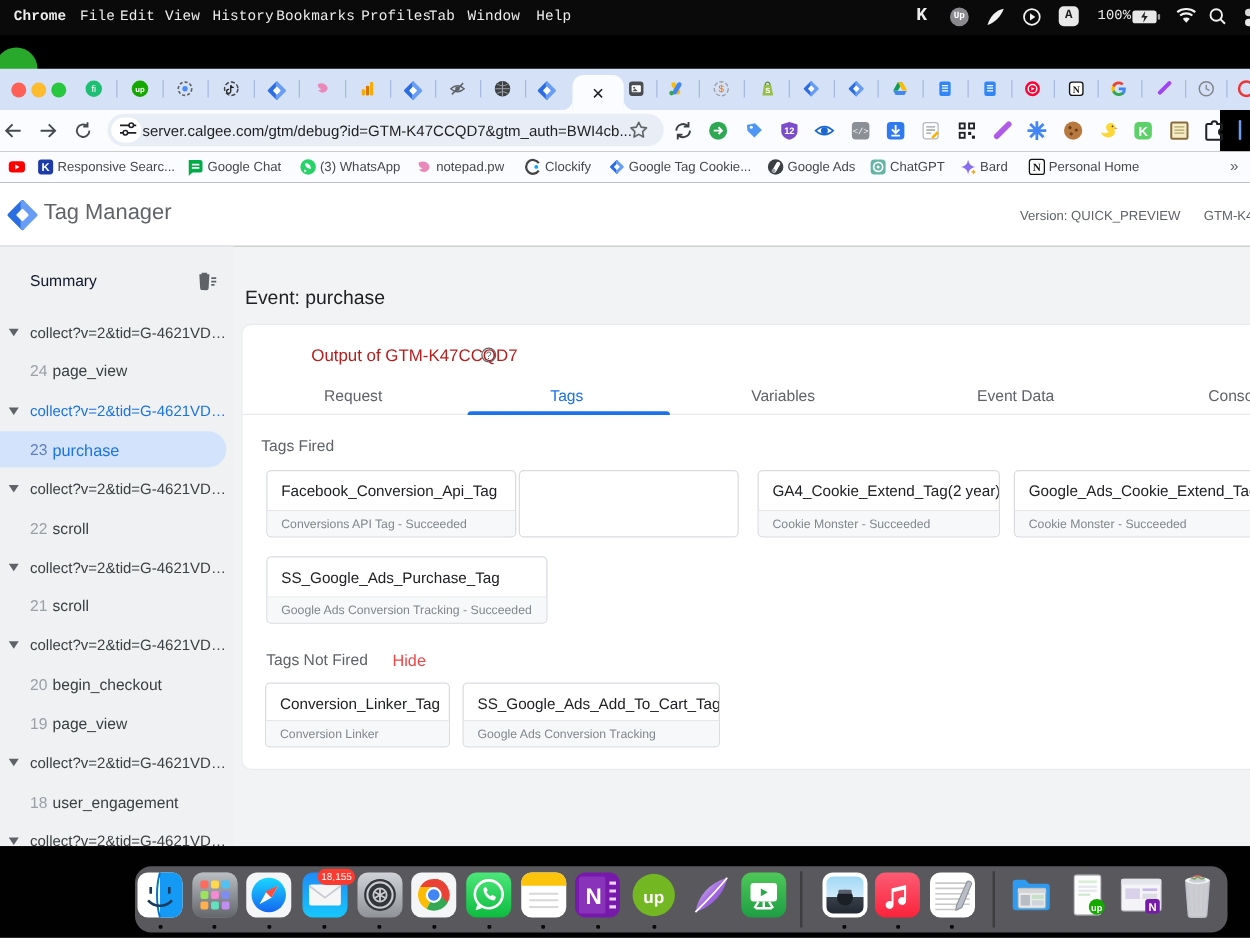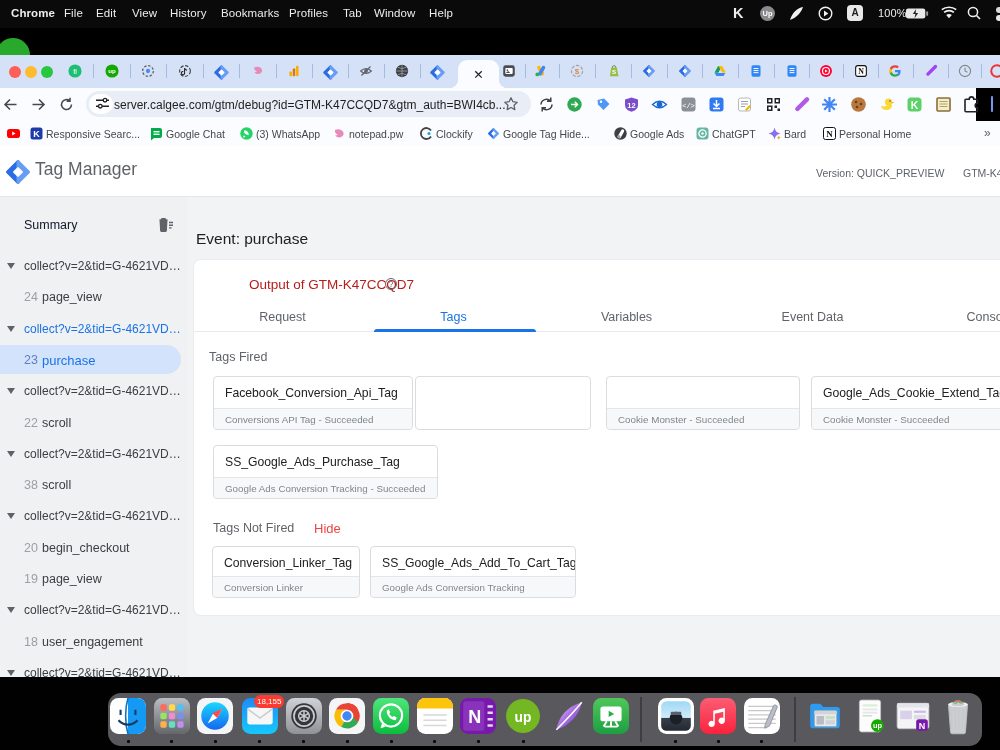--- a/index.html
+++ b/index.html
@@ -1,20 +1,20 @@
 <!DOCTYPE html>
 <html><head>
 <meta charset="utf-8">
 <style>
   * { margin:0; padding:0; box-sizing:border-box; }
   html,body { width:1000px; height:750px; overflow:hidden; background:#000; }
   body { font-family:"Liberation Sans", sans-serif; position:relative; }
   svg { position:absolute; overflow:visible; }
 
-  #menubar { position:absolute; left:0; top:0; width:1000px; height:28px; background:#0a0a0a; z-index:5; }
+  #menubar { position:absolute; left:0; top:0; width:1000px; height:28px; background:#0a0a0a; z-index:5;font-family:Liberation Mono, monospace; }
   #menubar .mi { position:absolute; top:7px; font-size:11.5px; color:#ededed; letter-spacing:0.1px; }
   #greenblob { position:absolute; left:-4px; top:38px; width:34px; height:34px; border-radius:50%; background:#28a92b; z-index:1; }
 
   #tabstrip { position:absolute; left:0; top:55px; width:1000px; height:33px; background:#d5e1f6; z-index:2; }
   .tl { position:absolute; width:12px; height:12px; border-radius:50%; top:11px; }
   .tabsep { position:absolute; top:9px; width:1px; height:14px; background:#a7b9de; }
   #activetab { position:absolute; left:458px; top:5px; width:41px; height:28px; background:#fafcff; border-radius:9px 9px 0 0; }
   #activetab i { position:absolute; left:0; bottom:0; width:100%; text-align:center; font-style:normal; color:#202124; font-size:12.5px; line-height:25px; }
   #activetab:before { content:""; position:absolute; left:-9px; bottom:0; width:9px; height:9px; background:radial-gradient(circle at 0% 0%, transparent 9px, #fafcff 9.5px); }
   #activetab:after  { content:""; position:absolute; right:-9px; bottom:0; width:9px; height:9px; background:radial-gradient(circle at 100% 0%, transparent 9px, #fafcff 9.5px); }
@@ -387,21 +387,21 @@
       <circle cx="9" cy="6.5" r="1.5" fill="#03a9f4"></circle>
     </svg>
     <span class="bm" style="left:436px;">Clockify</span>
     <svg style="left:487px;top:6px;" width="13" height="13" viewBox="0 0 24 24">
 <g stroke-linejoin="round">
         <path d="M12 3 L3 12 L12 21 Z" fill="#2b6de3" stroke="#2b6de3" stroke-width="2.6"></path>
 <path d="M12 3 L21 12 L12 21 Z" fill="#689df6" stroke="#689df6" stroke-width="2.6"></path>
 <rect x="8.8" y="8.8" width="6.4" height="6.4" rx="0.8" transform="rotate(45 12 12)" fill="#fff"></rect>
       </g>
     </svg>
-    <span class="bm" style="left:503px;">Google Tag Hide...</span>
+    <span class="bm" style="left:503px;">Google Tag Cookie...</span>
     <svg style="left:614px;top:6px;" width="13" height="13" viewBox="0 0 13 13">
       <circle cx="6.5" cy="6.5" r="6.2" fill="#3b4043"></circle>
       <path d="M4 8.8 L7.2 3.2 a1.6 1.6 0 0 1 2.8 1.6 L6.8 10.4 a1.6 1.6 0 0 1 -2.8 -1.6z" fill="#fff"></path>
       <circle cx="4.8" cy="9.6" r="1.6" fill="#9aa0a6"></circle>
     </svg>
     <span class="bm" style="left:630px;">Google Ads</span>
     <svg style="left:696px;top:6px;" width="13" height="13" viewBox="0 0 13 13">
       <rect x="0.5" y="0.5" width="12" height="12" rx="3" fill="#65b5a4"></rect>
       <circle cx="6.5" cy="6.5" r="3.6" fill="none" stroke="#fff" stroke-width="1.3"></circle>
       <circle cx="6.5" cy="6.5" r="1.2" fill="#fff"></circle>
@@ -446,21 +446,21 @@
       <div class="tri" style="top:129px;"></div>
       <div class="curl" style="top:125px;color:#1a73e8;">collect?v=2&amp;tid=G-4621VD…</div>
       <div class="evnum" style="top:156px;color:#5f7fbf;">23</div>
       <div class="evname" style="top:156px;color:#1a73e8;font-size:13px;">purchase</div>
       <div class="tri" style="top:191px;"></div>
       <div class="curl" style="top:187px;color:#3c4043;">collect?v=2&amp;tid=G-4621VD…</div>
       <div class="evnum" style="top:219px;">22</div>
       <div class="evname" style="top:219px;">scroll</div>
       <div class="tri" style="top:254px;"></div>
       <div class="curl" style="top:250px;color:#3c4043;">collect?v=2&amp;tid=G-4621VD…</div>
-      <div class="evnum" style="top:281px;">38</div>
+      <div class="evnum" style="top:281px;">21</div>
       <div class="evname" style="top:281px;">scroll</div>
       <div class="tri" style="top:316px;"></div>
       <div class="curl" style="top:312px;color:#3c4043;">collect?v=2&amp;tid=G-4621VD…</div>
       <div class="evnum" style="top:344px;">20</div>
       <div class="evname" style="top:344px;">begin_checkout</div>
       <div class="evnum" style="top:375px;">19</div>
       <div class="evname" style="top:375px;">page_view</div>
       <div class="tri" style="top:410px;"></div>
       <div class="curl" style="top:406px;color:#3c4043;">collect?v=2&amp;tid=G-4621VD…</div>
       <div class="evnum" style="top:438px;">18</div>
@@ -481,20 +481,21 @@
 <div class="tab" style="left:708px">Console</div>
 
 <div class="seclabel" style="left:15px; top:90px">Tags Fired</div>
 <div class="tagcard" style="left:19px; top:116px; width:200px; height:54px;">
         <span class="tt">Facebook_Conversion_Api_Tag</span>
         <span class="tf">Conversions API Tag - Succeeded</span>
       </div>
 <div class="tagcard" style="left:221px; top:116px; width:176px; height:54px;">
       </div>
 <div class="tagcard" style="left:412px; top:116px; width:194px; height:54px;">
+        <span class="tt">GA4_Cookie_Extend_Tag(2 year)</span>
         <span class="tf">Cookie Monster - Succeeded</span>
       </div>
 <div class="tagcard" style="left:617px; top:116px; width:240px; height:54px;">
         <span class="tt">Google_Ads_Cookie_Extend_Tag(2</span>
         <span class="tf">Cookie Monster - Succeeded</span>
       </div>
 <div class="tagcard" style="left:19px; top:185px; width:225px; height:54px;">
         <span class="tt">SS_Google_Ads_Purchase_Tag</span>
         <span class="tf">Google Ads Conversion Tracking - Succeeded</span>
       </div>

